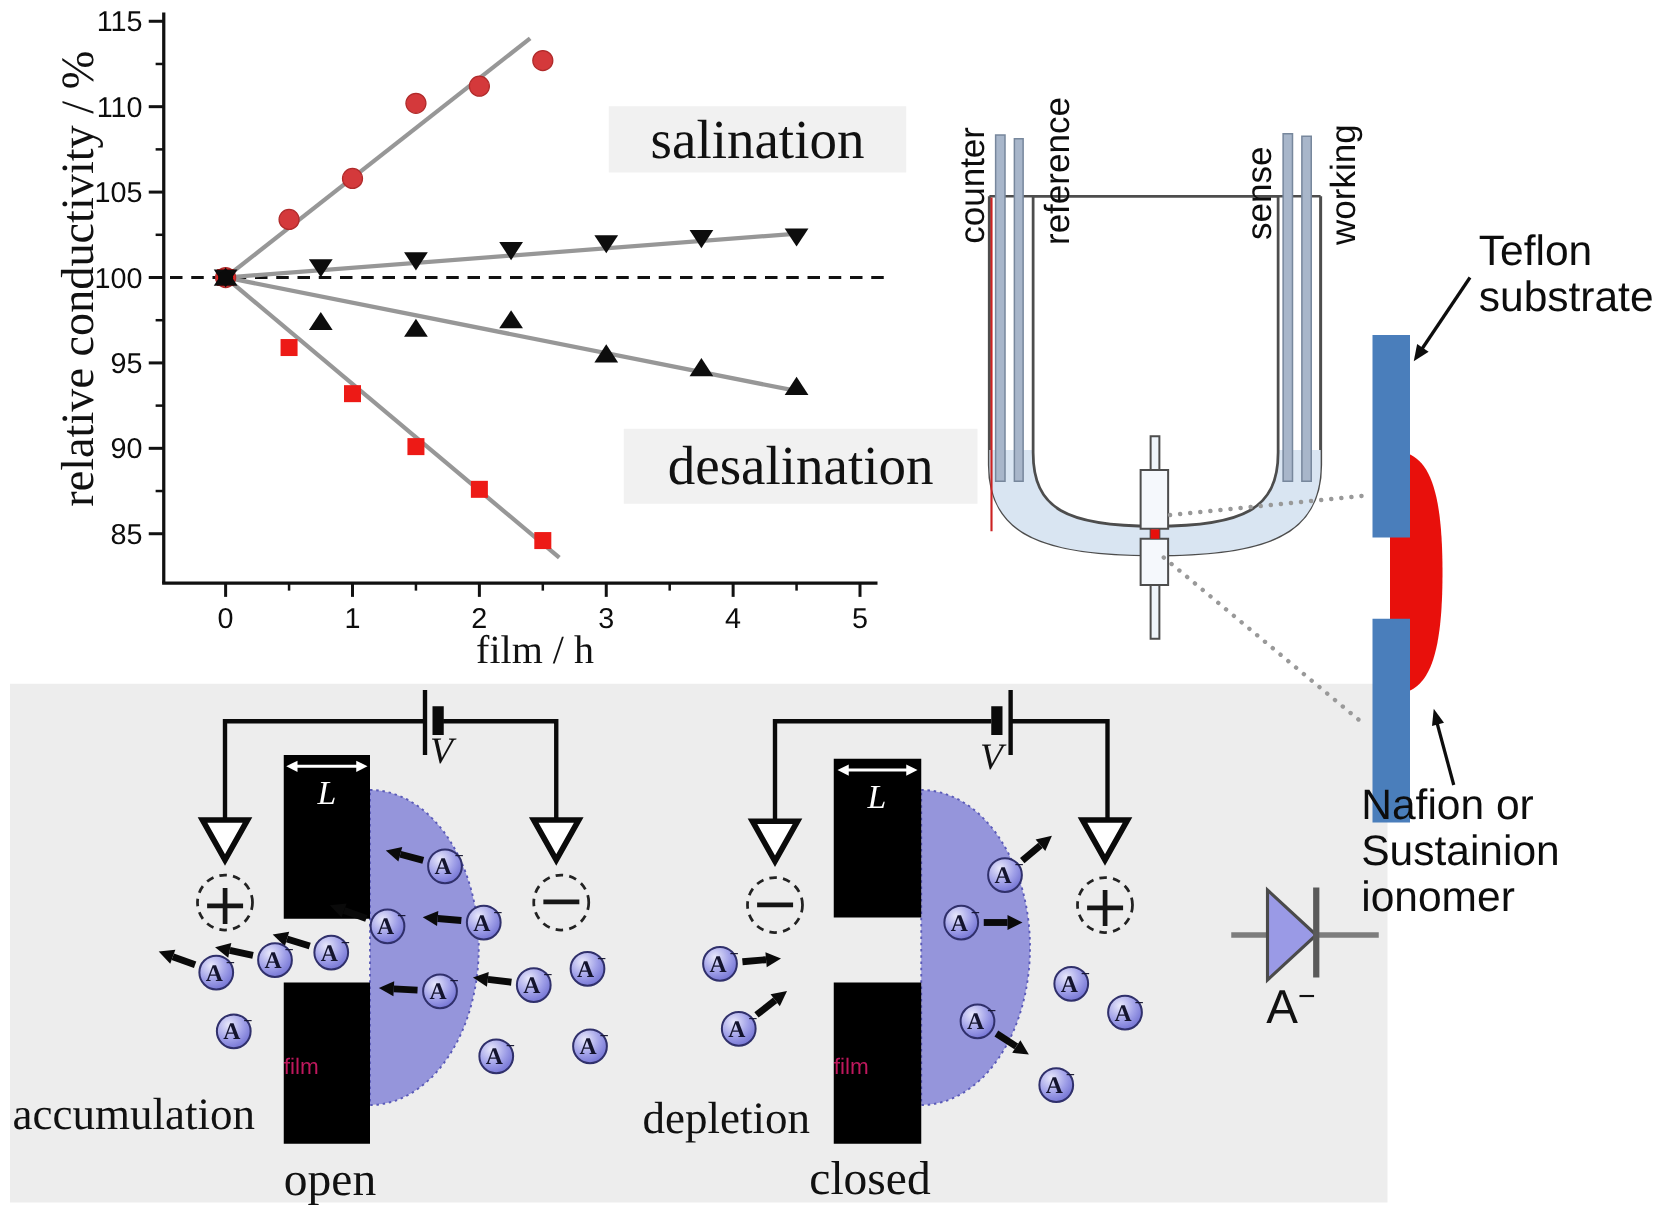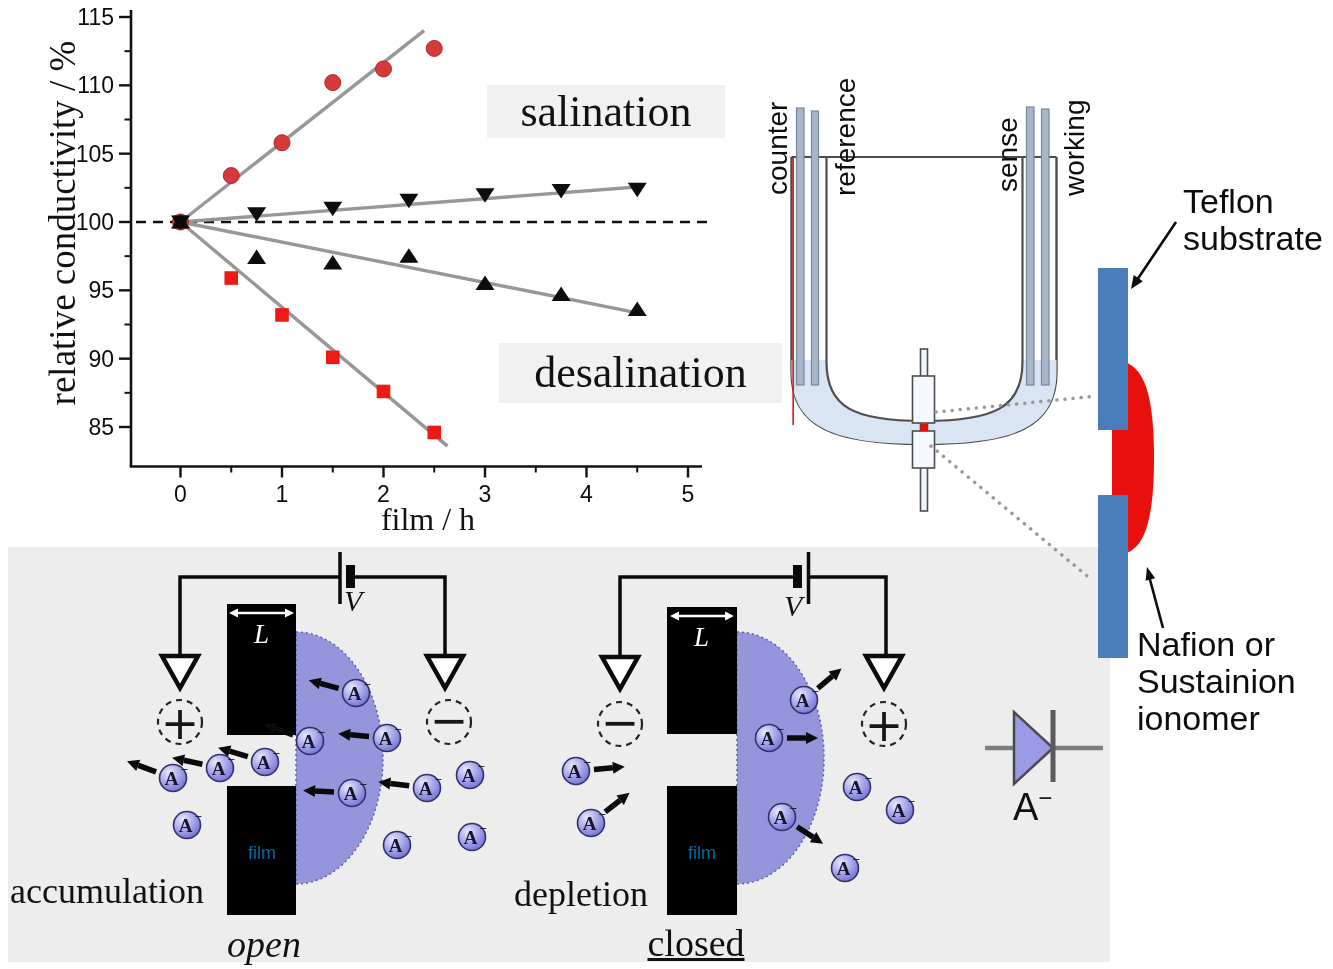--- a/index.html
+++ b/index.html
@@ -11,21 +11,21 @@
   .sans{font-family:"Liberation Sans",sans-serif;}
   .yaxis-title{width:440px;height:42px;text-align:center;font-size:37px;
       transform:rotate(-90deg);}
   .xaxis-title{width:200px;text-align:center;font-size:32px;}
   .anno-box{background:#f1f1f1;text-align:center;font-size:44px;}
   .rot-label{transform:rotate(-90deg);transform-origin:0 0;white-space:nowrap;
       font-size:28px;color:#0d0d0d;}
   .callout{font-size:34px;line-height:37px;color:#0d0d0d;}
   .state-label{font-size:36px;margin-top:24px;}
   .mode-label{width:140px;text-align:center;font-size:38px;}
-  .film-label{width:70px;text-align:center;color:#0369a1;font-size:18px;}
+  .film-label{width:70px;color:#be185d;font-size:18px;}
   .len-label{width:69px;text-align:center;color:#fff;font-size:27px;font-style:italic;
       font-family:"Liberation Serif",serif;}
   .volt-label{font-size:30px;font-style:italic;font-family:"Liberation Serif",serif;}
   .diode-ion{font-size:38px;}
   .diode-ion sup{font-size:24px;}
   text.tick{font-family:"Liberation Sans",sans-serif;font-size:23px;fill:#0d0d0d;}
   text.sign{font-family:"DejaVu Sans",sans-serif;font-size:46px;fill:#161616;}
   text.ion-a{font-family:"Liberation Serif",serif;font-weight:bold;font-size:19px;fill:#14142e;}
   text.ion-c{font-family:"Liberation Serif",serif;font-weight:bold;font-size:13px;fill:#14142e;}
 </style>
@@ -328,26 +328,26 @@
 <div class="txt serif xaxis-title" style="left:328px;top:501px;">film / h</div>
 <div class="txt serif anno-box" style="left:487px;top:85px;width:238px;height:53px;line-height:54px;">salination</div>
 <div class="txt serif anno-box" style="left:485px;top:343px;width:283px;height:60px;line-height:60px;margin-left:14px;">desalination</div>
 
 <div class="txt sans rot-label" style="left:762px;top:195px;">counter</div>
 <div class="txt sans rot-label" style="left:830px;top:196px;">reference</div>
 <div class="txt sans rot-label" style="left:992px;top:192px;">sense</div>
 <div class="txt sans rot-label" style="left:1059px;top:196px;">working</div>
 
 <div class="txt sans callout" style="left:1183px;top:183px;width:160px;">Teflon substrate</div>
-<div class="txt sans callout" style="left:1137px;top:626px;width:195px;">Nafion or Sustainion ionomer</div>
+<div class="txt sans callout" style="left:1089px;top:626px;width:195px;">Nafion or Sustainion ionomer</div>
 
 <div class="txt serif state-label" style="left:10px;top:846px;">accumulation</div>
-<div class="txt serif mode-label" style="left:194px;top:922px;font-style:italic;">open</div>
+<div class="txt serif mode-label" style="left:194px;top:922px;">open</div>
 <div class="txt serif state-label" style="left:514px;top:849px;">depletion</div>
-<div class="txt serif mode-label" style="left:626px;top:921px;text-decoration:underline;">closed</div>
+<div class="txt serif mode-label" style="left:626px;top:921px;">closed</div>
 
 <div class="txt film-label" style="left:227px;top:843px;">film</div>
 <div class="txt film-label" style="left:667px;top:843px;">film</div>
 <div class="txt len-label" style="left:227px;top:619px;">L</div>
 <div class="txt len-label" style="left:667px;top:622px;">L</div>
 <div class="txt volt-label" style="left:344px;top:584px;">V</div>
 <div class="txt volt-label" style="left:784px;top:589px;">V</div>
 
 <div class="txt sans diode-ion" style="left:1013px;top:784px;"><span>A</span><sup>−</sup></div>
 </div>

